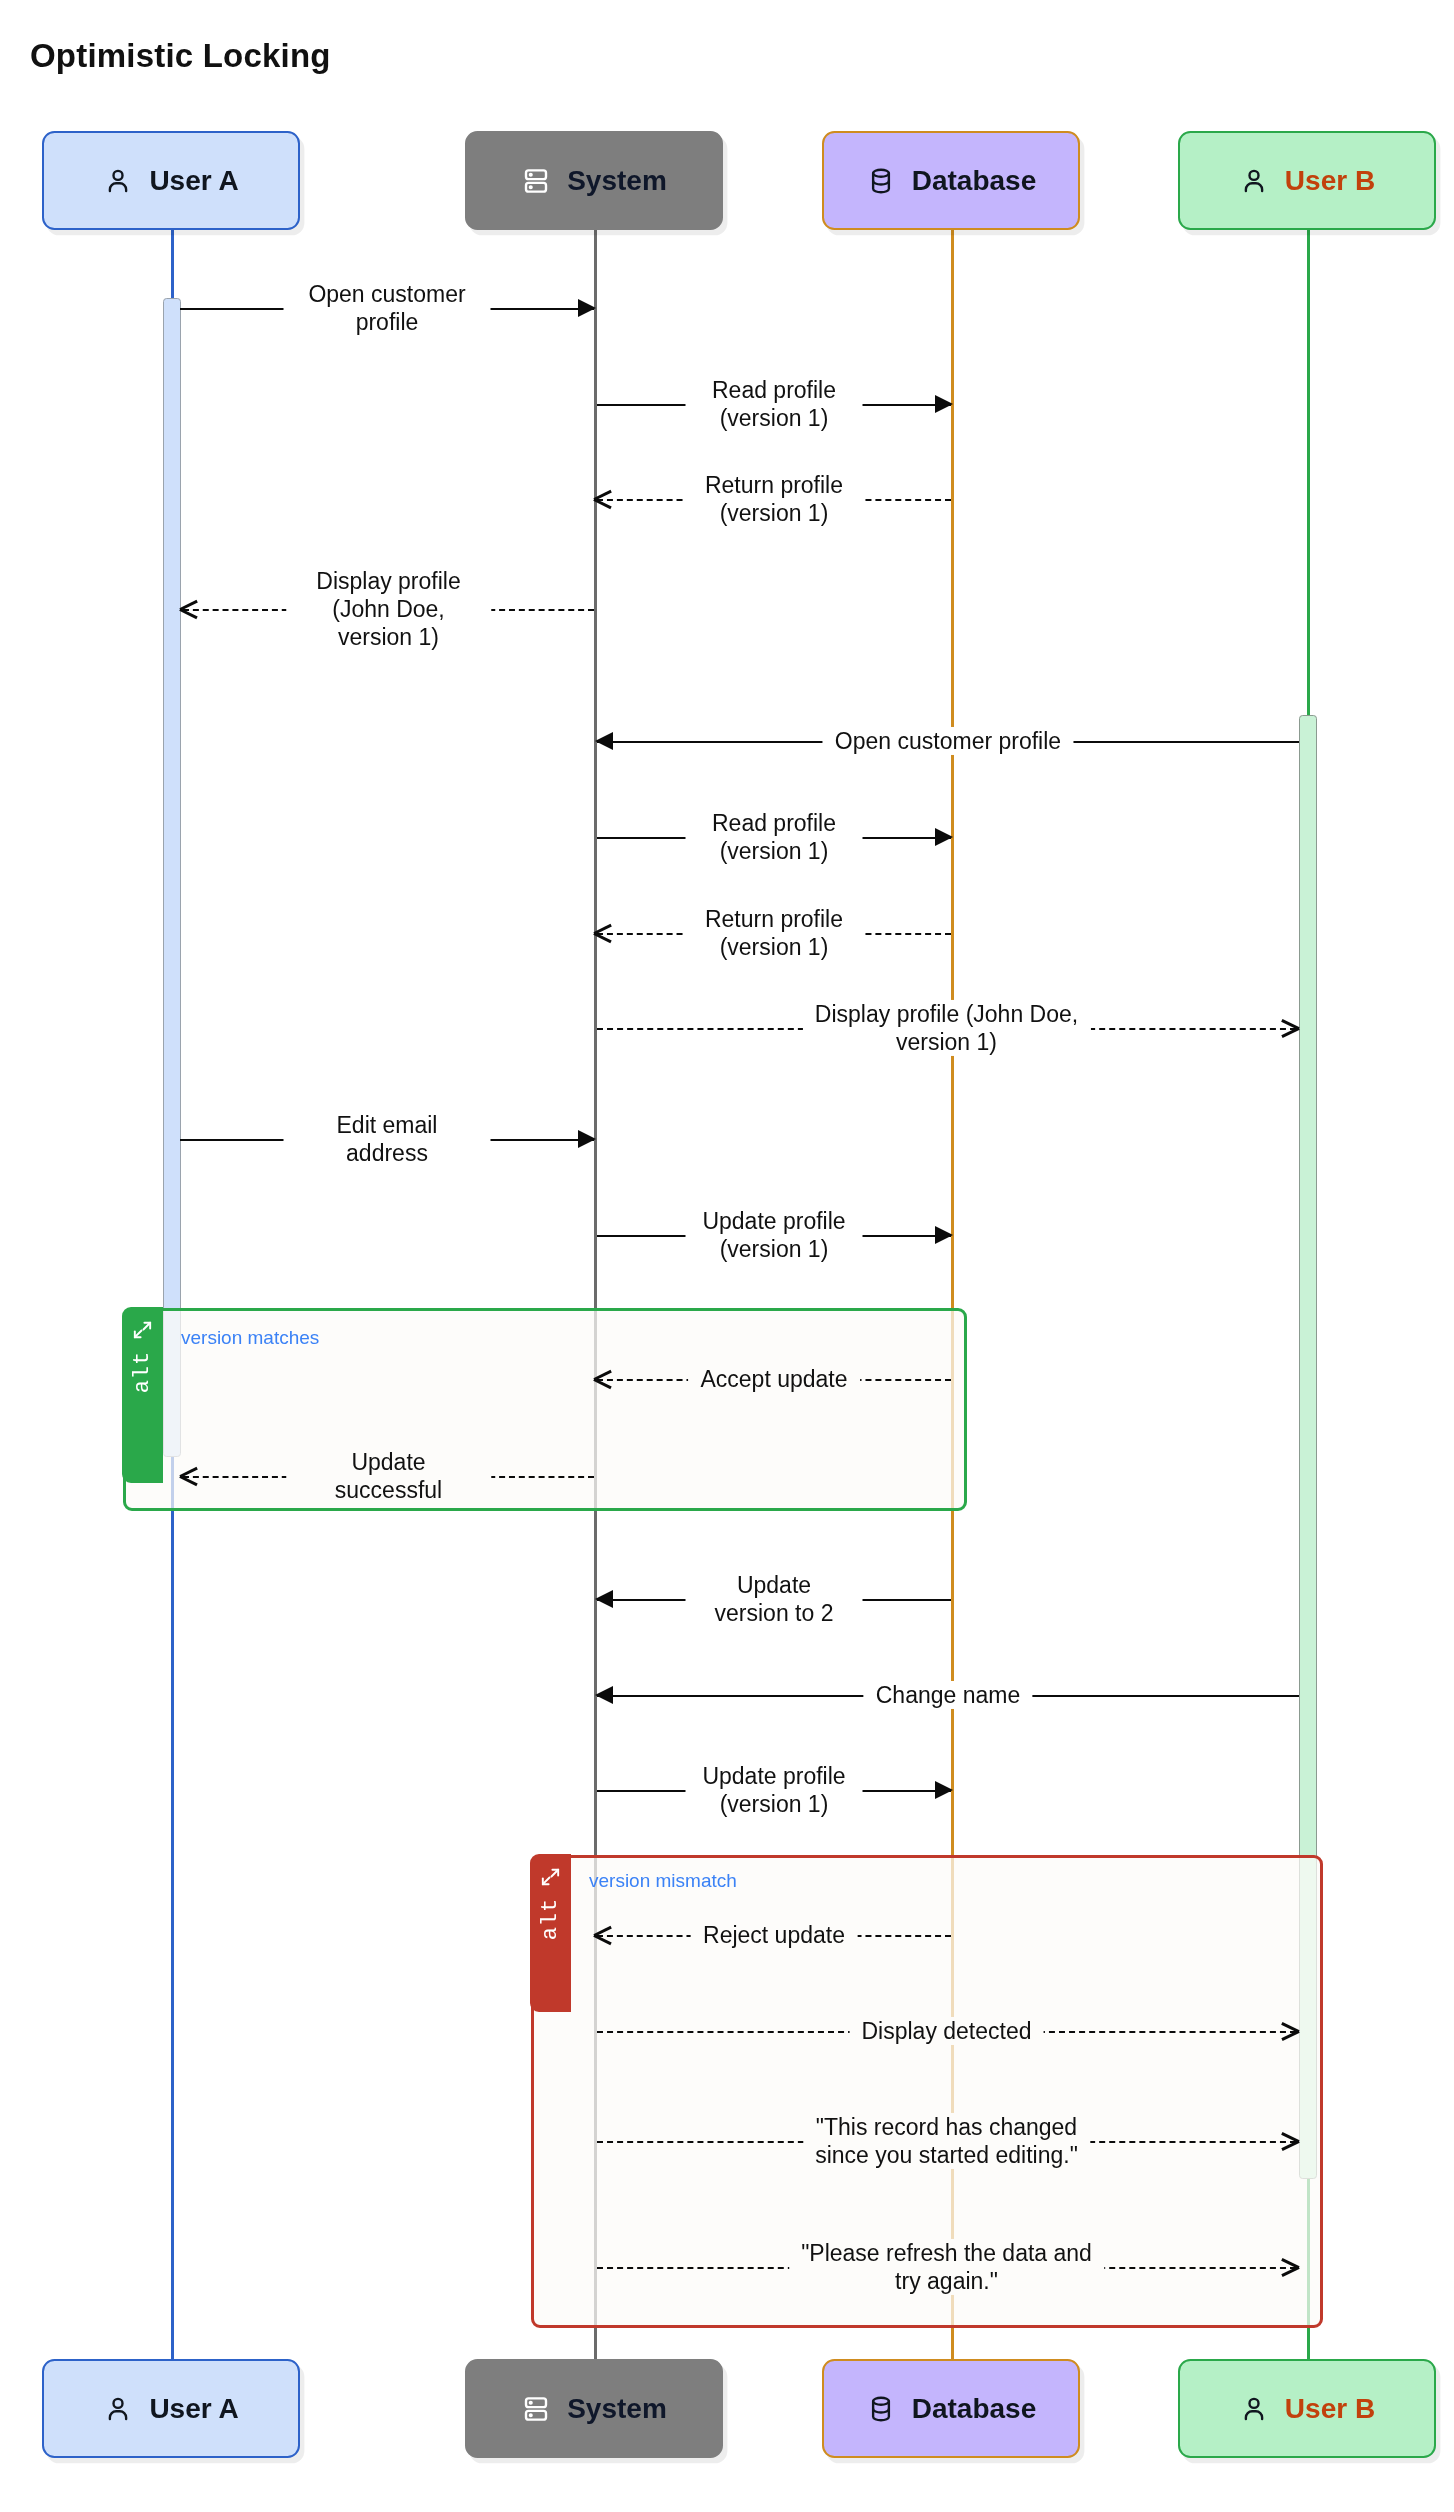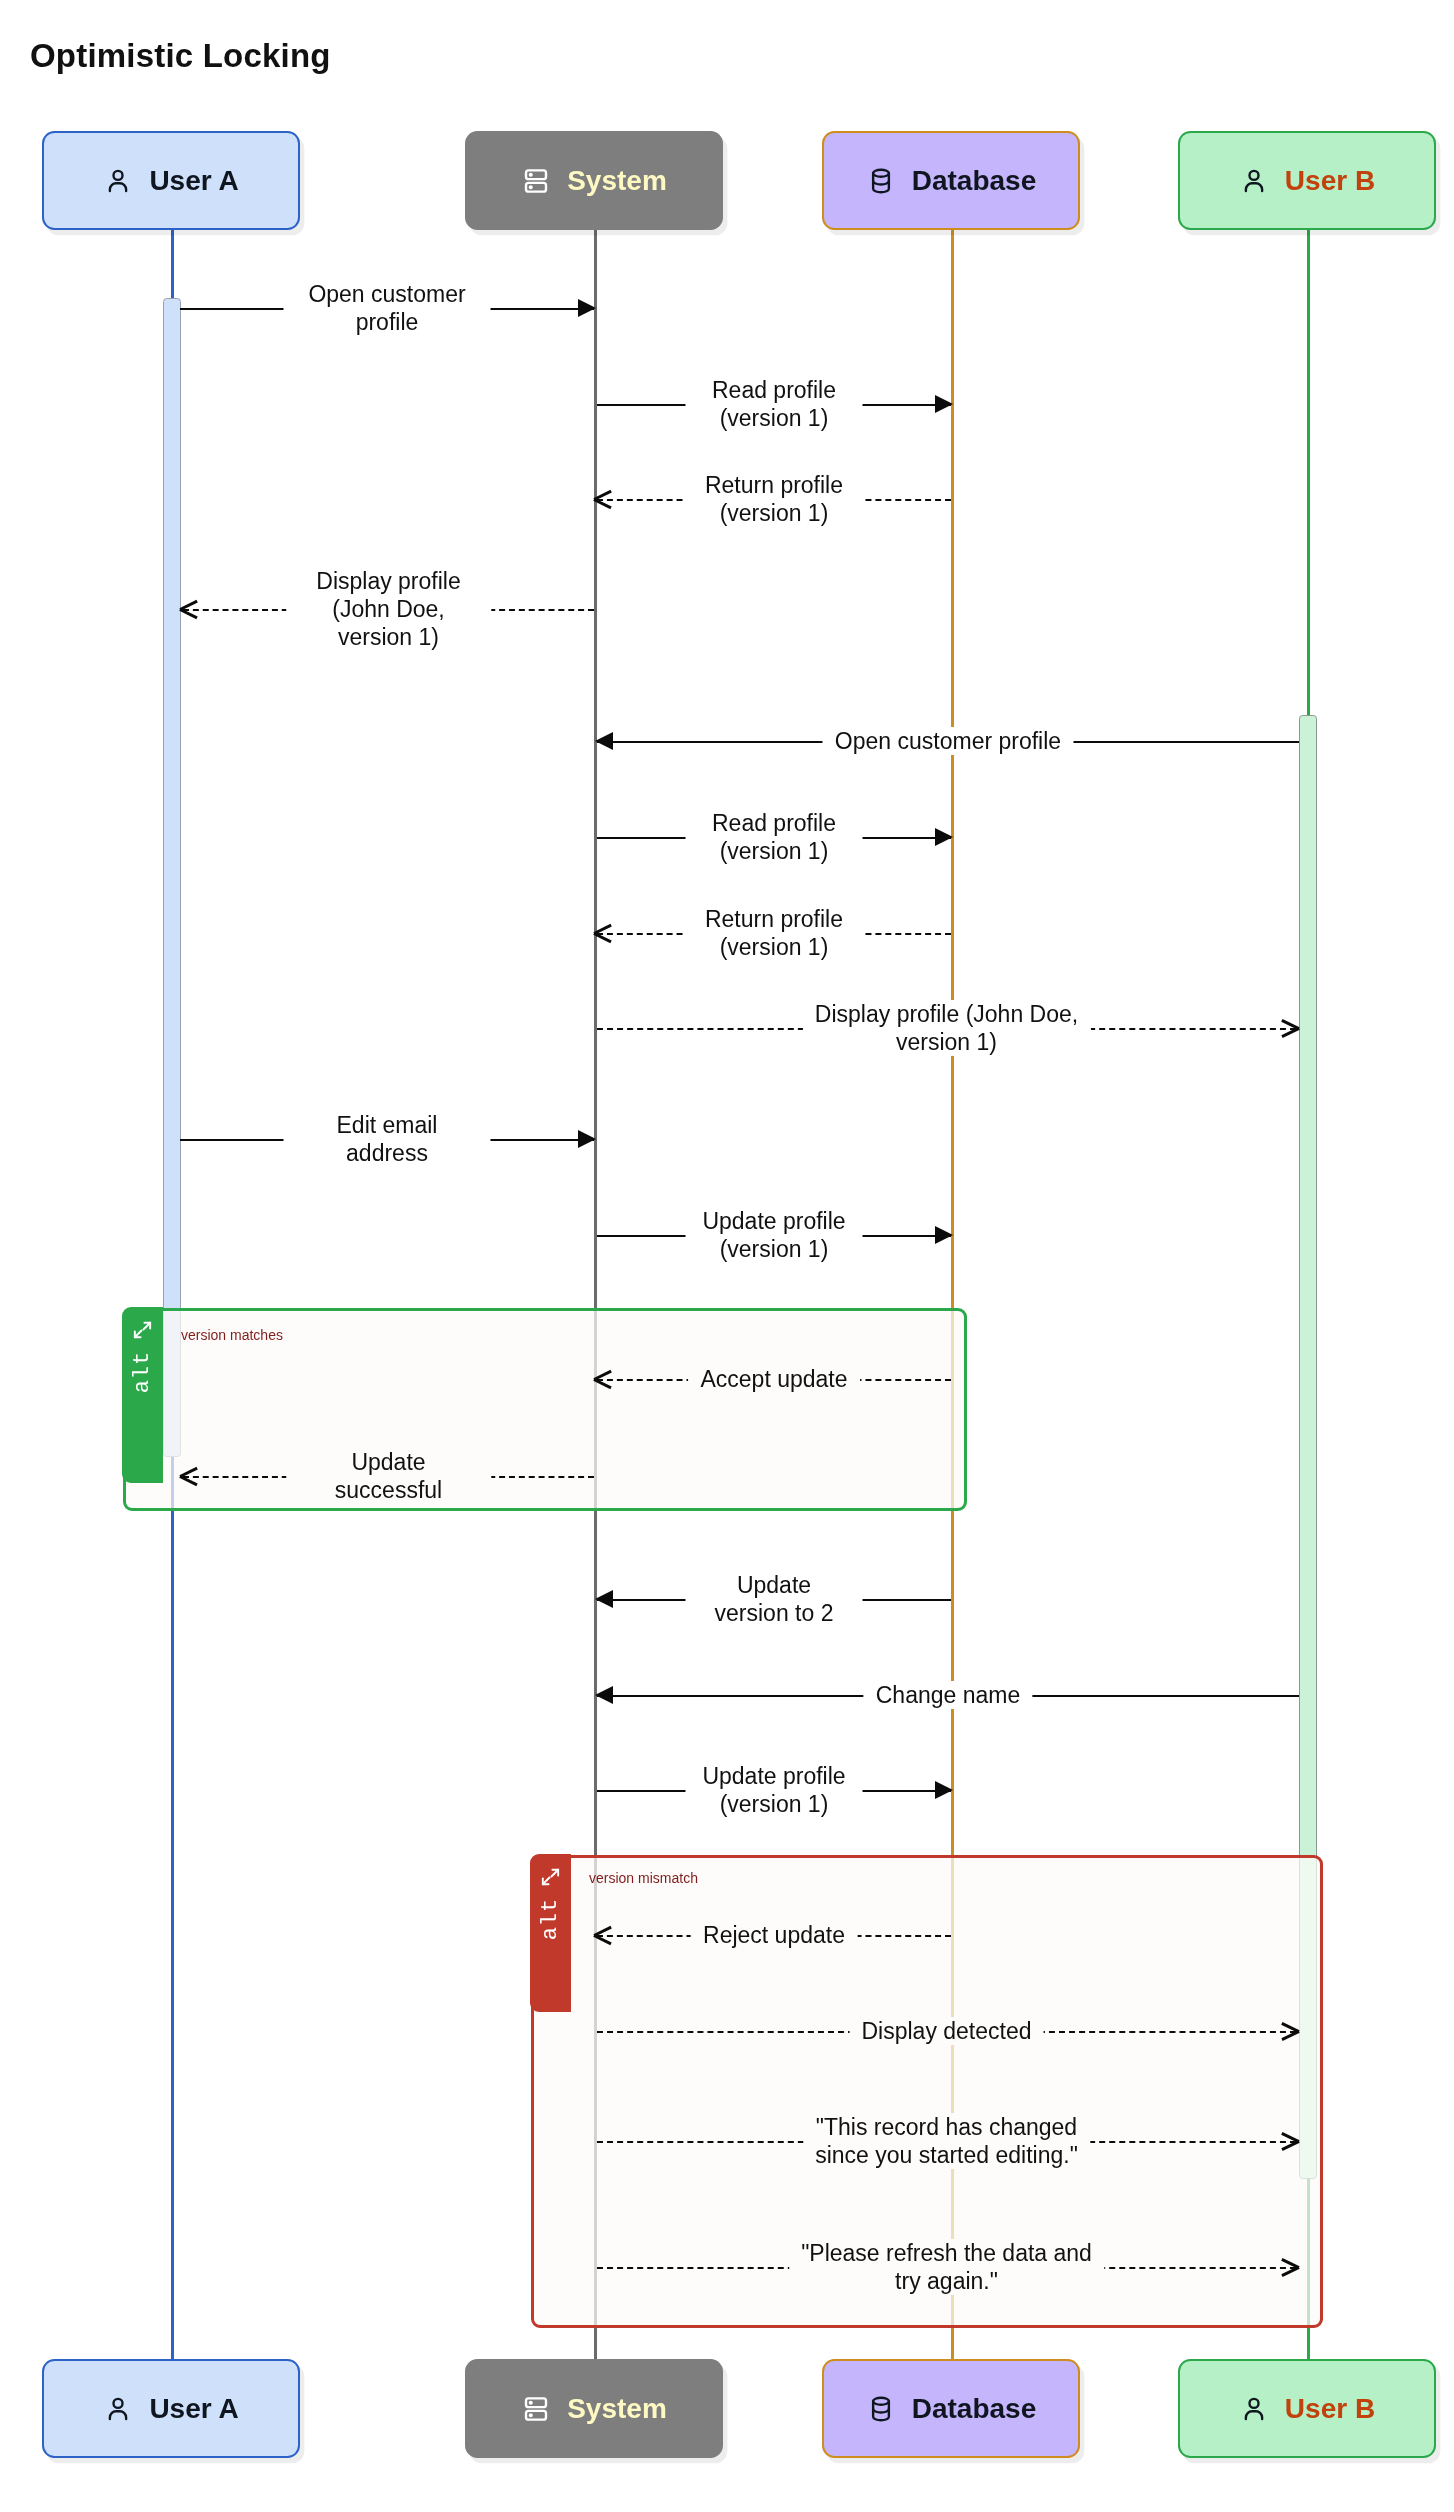--- a/index.html
+++ b/index.html
@@ -43,21 +43,21 @@
     box-shadow: 4.4px 5.3px 0 rgba(0,0,0,.07);
   }
   .participant .p-label {
     font-size: 28px;
     font-weight: 700;
     white-space: nowrap;
   }
   .participant .p-icon { display:flex; align-items:center; justify-content:center; }
 
   .p-usera { background:#cfe0fb; border-color:#2d62c9; color:#10161f; }
-  .p-system{ background:#7e7e7e; border-color:#7e7e7e; color:#fef9c3; }
+  .p-system{ background:#7e7e7e; border-color:#7e7e7e; color:#0f172a; }
   .p-db    { background:#c4b5fd; border-color:#cf8c1f; color:#10161f; }
   .p-userb { background:#b5f0c6; border-color:#2aa84a; color:#c2410c; }
 
   
   .lifeline {
     position: absolute;
     width: 2.7px;
   }
 
   
@@ -102,22 +102,22 @@
     color:#ffffff;
     font-family: "Liberation Mono", monospace;
     font-size: 22px;
     letter-spacing: 0.9px;
     writing-mode: vertical-rl;
     transform: rotate(180deg);
   }
 
   .frag-condition {
     position: absolute;
-    font-size: 14px;
-    color: #7f1d1d;
+    font-size: 19px;
+    color: #3b82f6;
     white-space: nowrap;
   }
 
   
   .msg {
     position: absolute;
     height: 0;
   }
   .msg-line {
     position: absolute;

